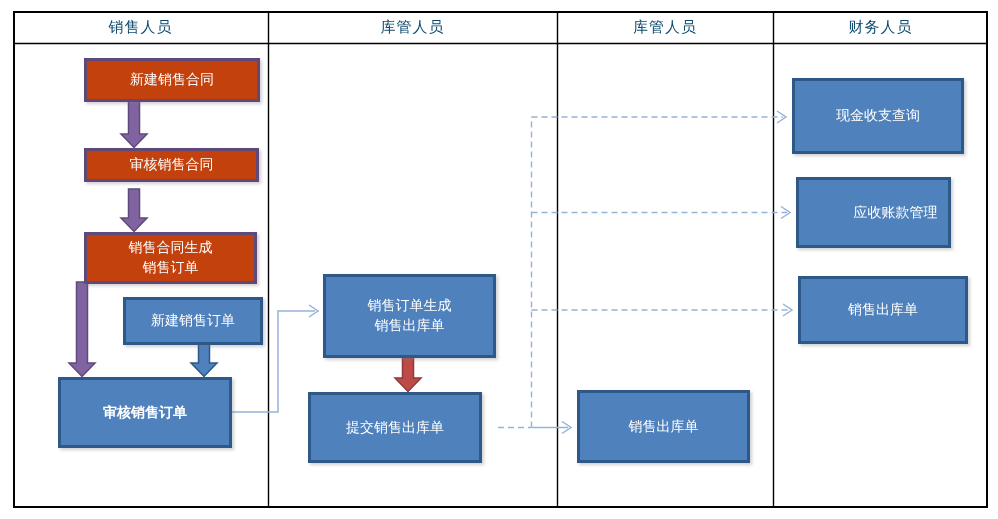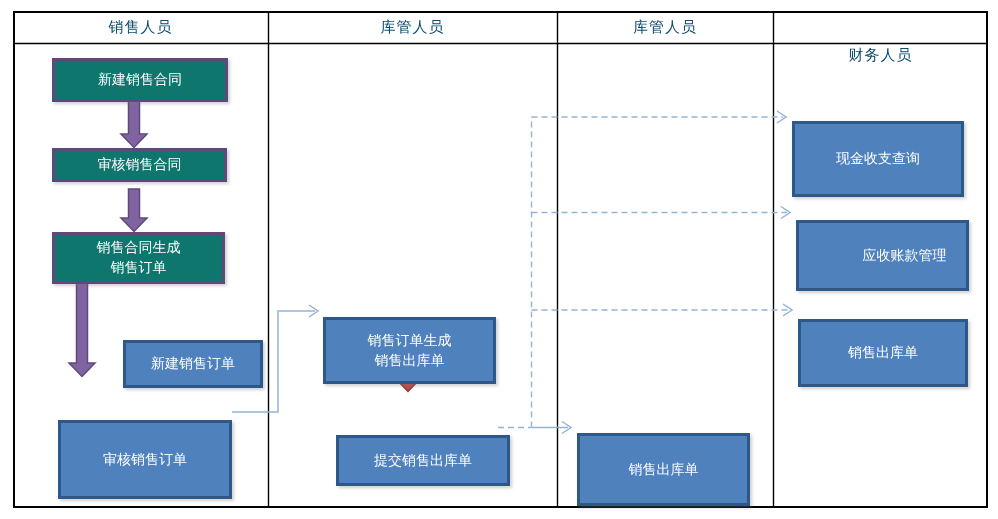--- a/index.html
+++ b/index.html
@@ -13,39 +13,39 @@
     color:#0c4a6e; font-size:15px; letter-spacing:1px;
   }
 
   .node {
     position:absolute; z-index:3; box-sizing:border-box;
     display:flex; align-items:center; justify-content:center;
     text-align:center; white-space:pre-line;
     color:#ffffff; font-size:14px; line-height:1.4;
     box-shadow:2px 2px 3px rgba(120,120,120,0.35);
   }
-  .purple { background:#0f766e; border:3px solid #5F497A; }
-  .blue   { background:#4F81BD; border:3px solid #2E5887;margin-top:43px; }
+  .purple { background:#c2410c; border:3px solid #5F497A;margin-left:32px; }
+  .blue   { background:#4F81BD; border:3px solid #2E5887; }
 
   .n1  { left:52px;  top:58px;  width:176px; height:44px; }
   .n2  { left:52px;  top:148px; width:175px; height:34px; }
   .n3  { left:52px;  top:232px; width:173px; height:52px; }
   .n4  { left:123px; top:297px; width:140px; height:48px; }
-  .n5  { left:58px;  top:377px; width:174px; height:79px; }
-  .n6  { left:323px; top:274px; width:173px; height:67px; }
-  .n7  { left:336px; top:392px; width:174px; height:51px; }
+  .n5  { left:58px;  top:377px; width:174px; height:71px;font-weight:bold; }
+  .n6  { left:323px; top:274px; width:173px; height:84px; }
+  .n7  { left:308px; top:392px; width:174px; height:71px; }
   .n8  { left:577px; top:390px; width:173px; height:73px; }
   .n9  { left:792px; top:78px;  width:172px; height:76px; }
-  .n10 { left:796px; top:177px; width:173px; height:71px;padding-left:44px; }
+  .n10 { left:796px; top:177px; width:155px; height:71px;padding-left:44px; }
   .n11 { left:798px; top:276px; width:170px; height:68px; }
 
   .h1 { left:13px;  width:255px; }
   .h2 { left:268px; width:289px; }
   .h3 { left:557px; width:216px; }
-  .h4 { left:773px; width:215px;margin-top:28px; }
+  .h4 { left:773px; width:215px; }
 </style>
 </head>
 <body>
 
 <div class="stage">
 
   <svg class="wires" width="998" height="519" viewBox="0 0 998 519">
 
     <rect x="14" y="12" width="973" height="495" fill="none" stroke="#000000" stroke-width="2"></rect>
     <line x1="14" y1="43.5" x2="987" y2="43.5" stroke="#000000" stroke-width="1.4"></line>

